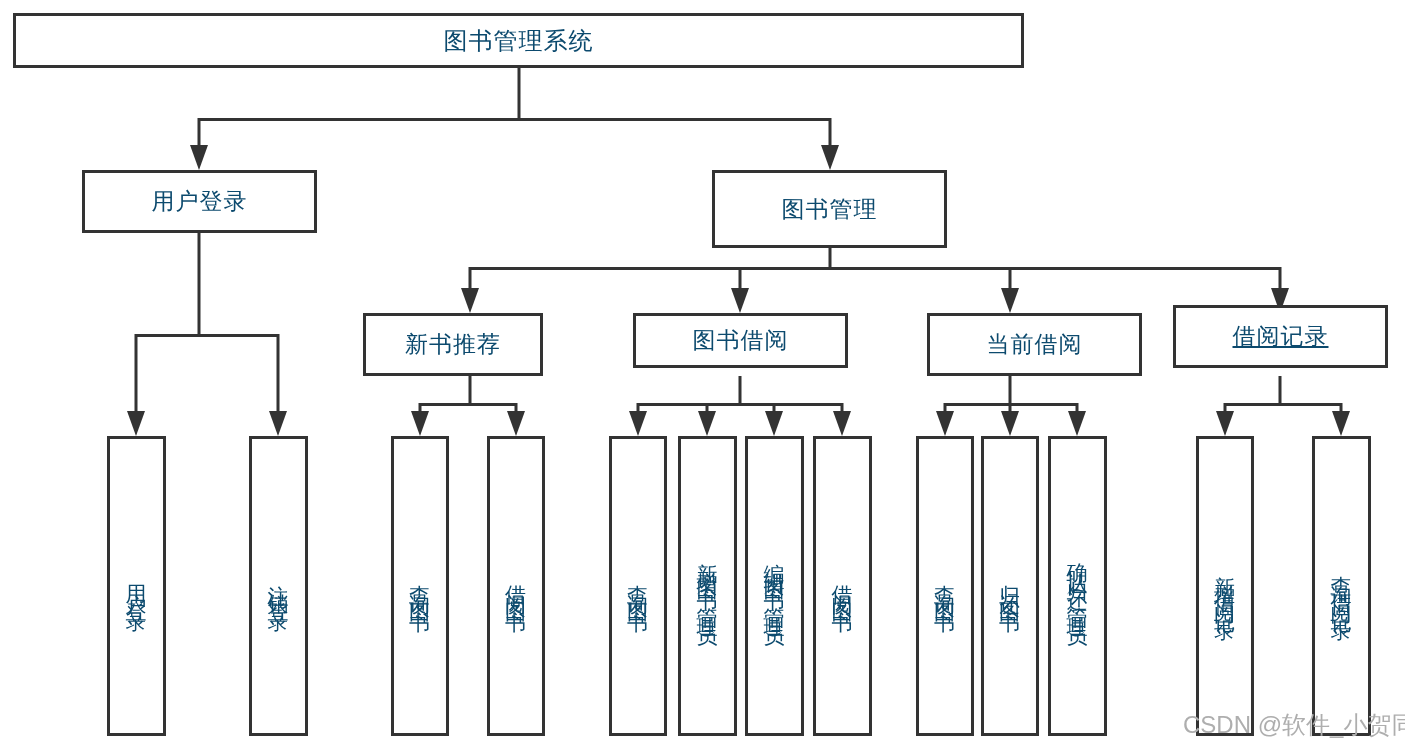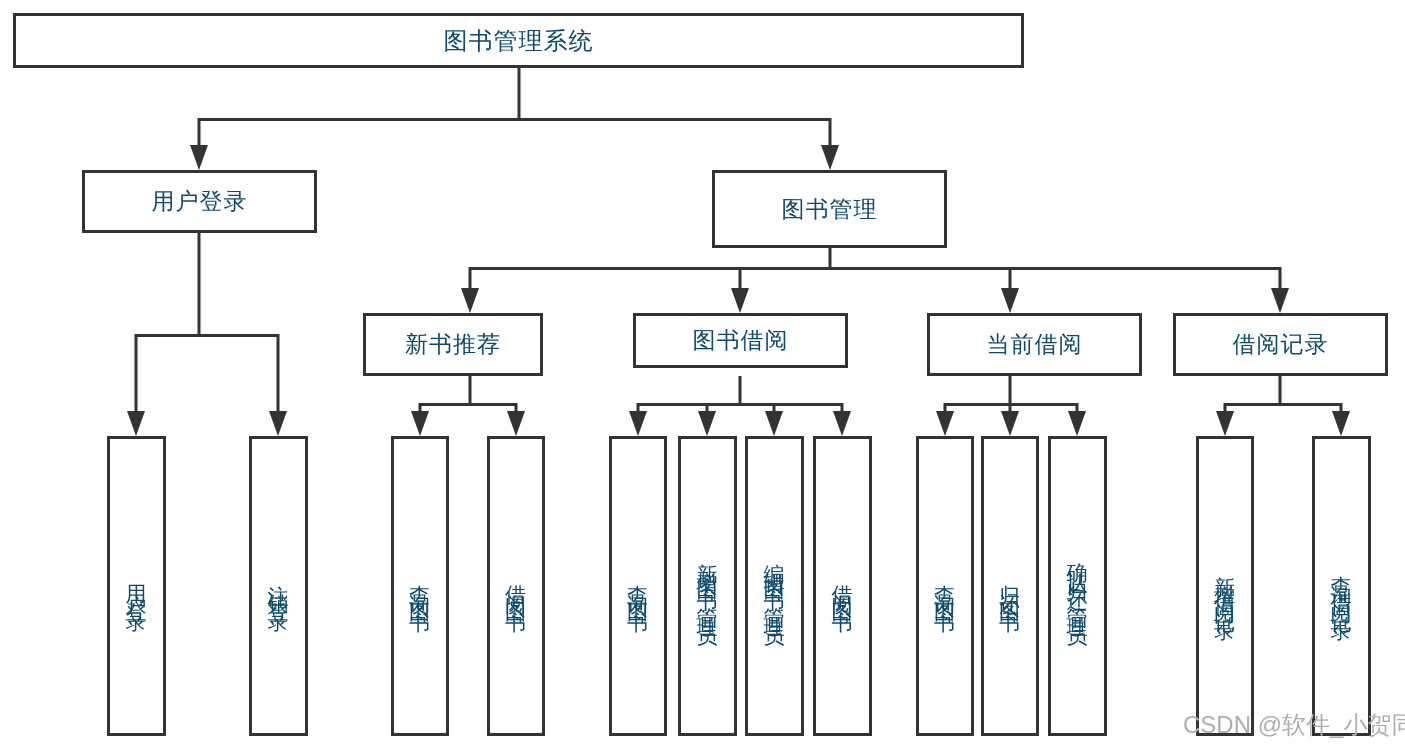--- a/index.html
+++ b/index.html
@@ -108,21 +108,21 @@
 
   <div class="node branch" style="left:363px; top:313px; width:180px; height:63px;">
     <span>新书推荐</span>
   </div>
   <div class="node branch" style="left:633px; top:313px; width:215px; height:55px;">
     <span>图书借阅</span>
   </div>
   <div class="node branch" style="left:903px; top:313px; width:215px; height:63px;margin-left:24px;">
     <span>当前借阅</span>
   </div>
-  <div class="node branch" style="left:1173px; top:313px; width:215px; height:63px;">
+  <div class="node branch" style="left:1173px; top:305px; width:215px; height:63px;text-decoration:underline;">
     <span>借阅记录</span>
   </div>
 
   <div class="node leaf" style="left:107px; top:436px; width:59px; height:300px;">
     <span class="vtext">用户登录</span>
   </div>
   <div class="node leaf" style="left:249px; top:436px; width:59px; height:300px;">
     <span class="vtext">注销登录</span>
   </div>
 

